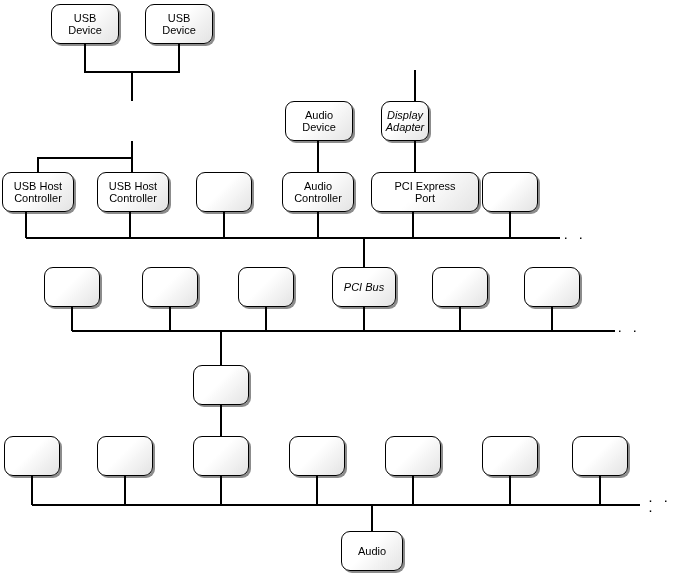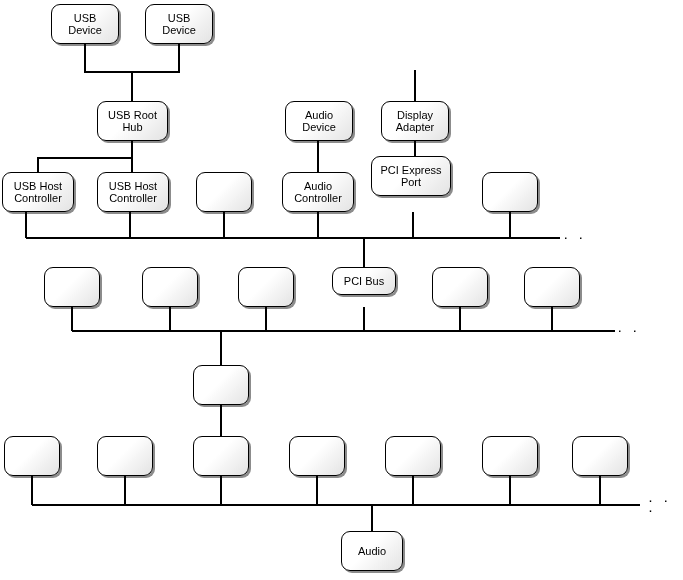--- a/index.html
+++ b/index.html
@@ -97,40 +97,38 @@
       <path d="M510,476 L510,505"></path>
       <path d="M600,476 L600,505"></path>
       <path d="M372,505 L372,531"></path>
     </g>
   </svg>
 
   <div class="node" style="left:51px;top:4px;width:68px;height:40px;"><span>USB
 Device</span></div>
   <div class="node" style="left:145px;top:4px;width:68px;height:40px;"><span>USB
 Device</span></div>
-  <div class="node" style="left:97px;top:101px;width:71px;height:40px;"><span>USB Root
-Hub</span></div>
   <div class="node" style="left:285px;top:101px;width:68px;height:40px;"><span>Audio
 Device</span></div>
-  <div class="node" style="left:381px;top:101px;width:68px;height:40px;"><span>Display
+  <div class="node" style="left:381px;top:101px;width:48px;height:40px;font-style:italic;"><span>Display
 Adapter</span></div>
   <div class="node" style="left:2px;top:172px;width:72px;height:40px;"><span>USB Host
 Controller</span></div>
   <div class="node" style="left:97px;top:172px;width:72px;height:40px;"><span>USB Host
 Controller</span></div>
   <div class="node" style="left:196px;top:172px;width:56px;height:40px;"><span></span></div>
   <div class="node" style="left:282px;top:172px;width:72px;height:40px;"><span>Audio
 Controller</span></div>
-  <div class="node" style="left:371px;top:156px;width:80px;height:40px;"><span>PCI Express
+  <div class="node" style="left:371px;top:172px;width:108px;height:40px;"><span>PCI Express
 Port</span></div>
   <div class="node" style="left:482px;top:172px;width:56px;height:40px;"><span></span></div>
   <div class="node" style="left:44px;top:267px;width:56px;height:40px;"><span></span></div>
   <div class="node" style="left:142px;top:267px;width:56px;height:40px;"><span></span></div>
   <div class="node" style="left:238px;top:267px;width:56px;height:40px;"><span></span></div>
-  <div class="node" style="left:332px;top:267px;width:64px;height:28px;"><span>PCI Bus</span></div>
+  <div class="node" style="left:332px;top:267px;width:64px;height:40px;font-style:italic;"><span>PCI Bus</span></div>
   <div class="node" style="left:432px;top:267px;width:56px;height:40px;"><span></span></div>
   <div class="node" style="left:524px;top:267px;width:56px;height:40px;"><span></span></div>
   <div class="node" style="left:193px;top:365px;width:56px;height:40px;"><span></span></div>
   <div class="node" style="left:4px;top:436px;width:56px;height:40px;"><span></span></div>
   <div class="node" style="left:97px;top:436px;width:56px;height:40px;"><span></span></div>
   <div class="node" style="left:193px;top:436px;width:56px;height:40px;"><span></span></div>
   <div class="node" style="left:289px;top:436px;width:56px;height:40px;"><span></span></div>
   <div class="node" style="left:385px;top:436px;width:56px;height:40px;"><span></span></div>
   <div class="node" style="left:482px;top:436px;width:56px;height:40px;"><span></span></div>
   <div class="node" style="left:572px;top:436px;width:56px;height:40px;"><span></span></div>

